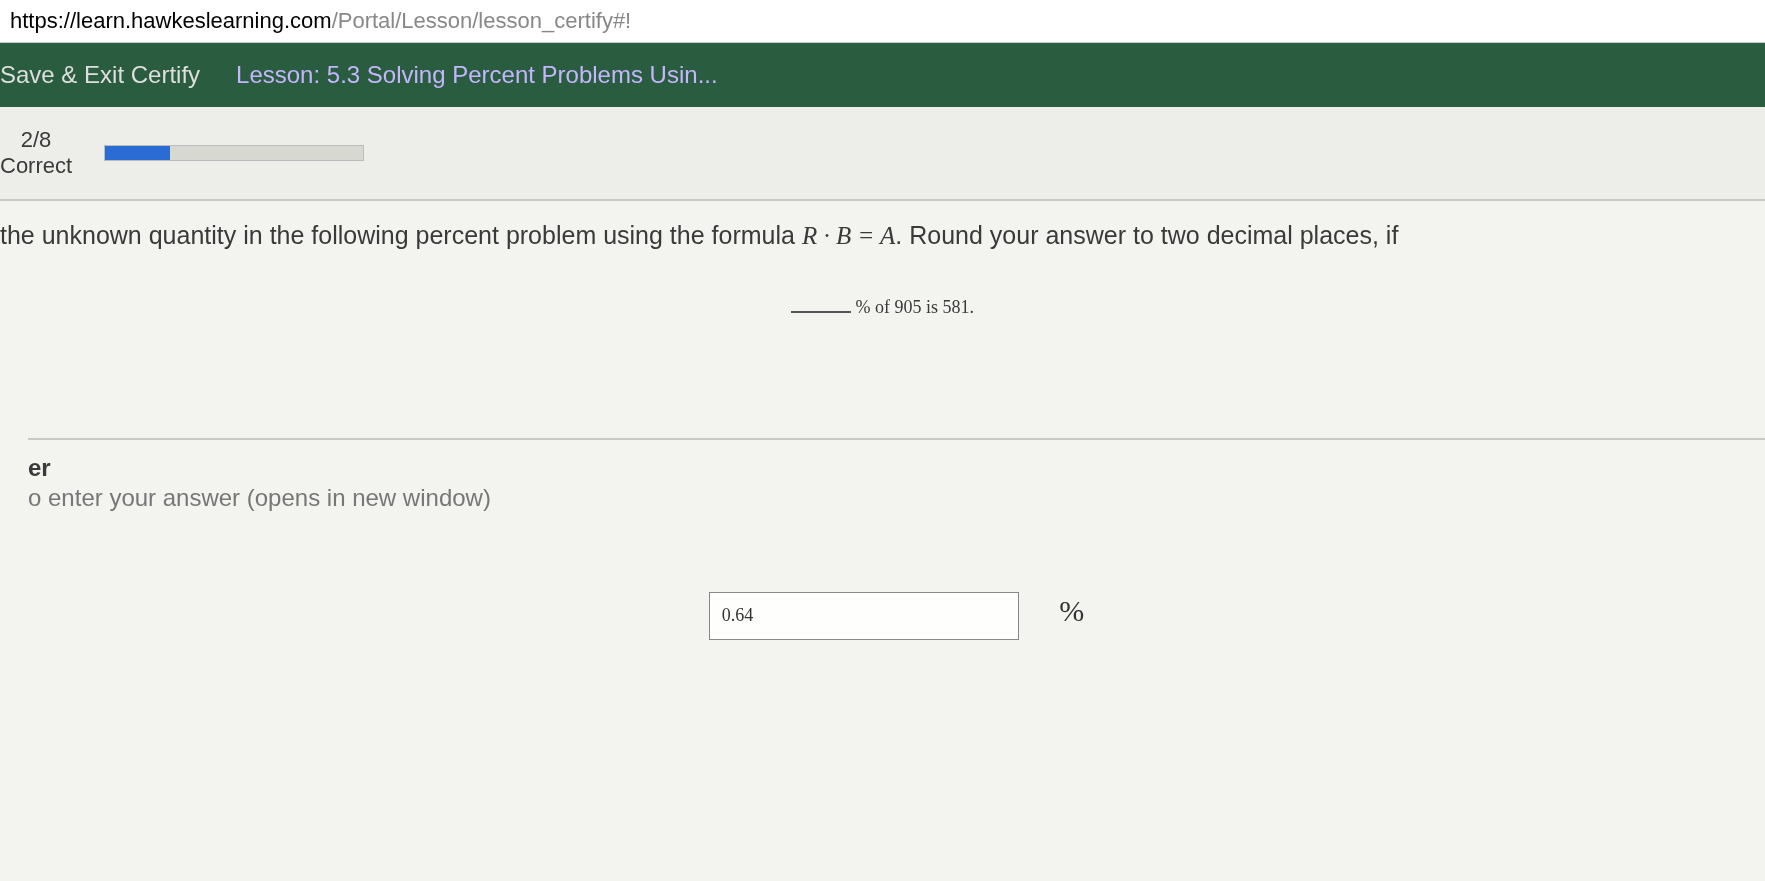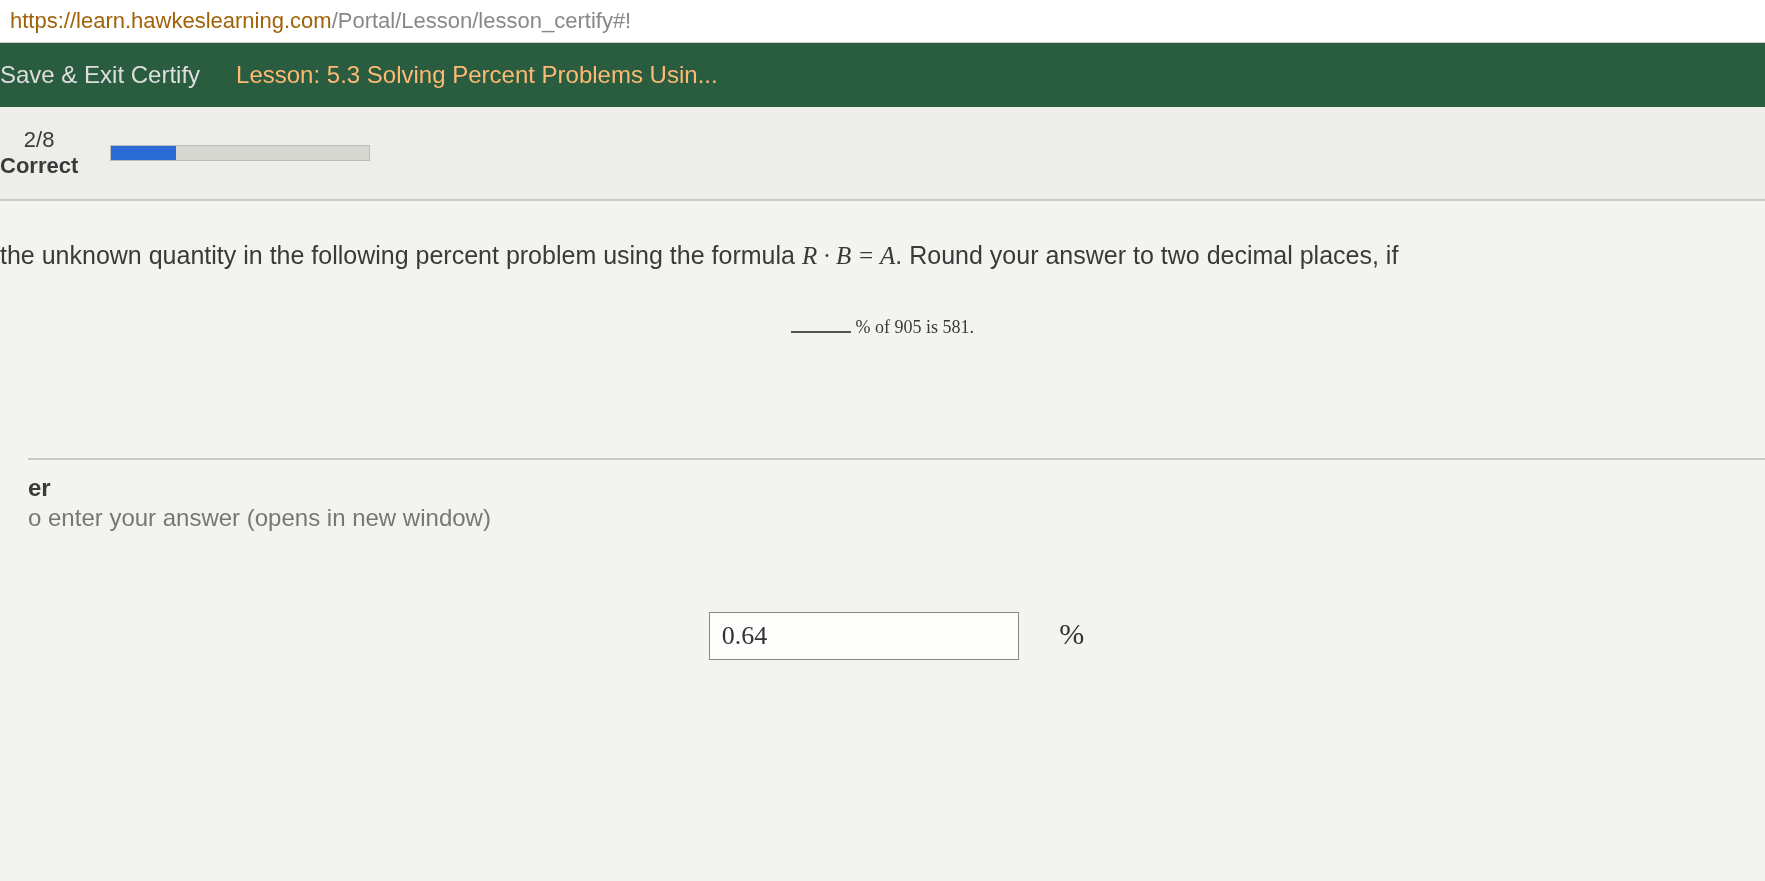--- a/index.html
+++ b/index.html
@@ -1,40 +1,40 @@
 <!DOCTYPE html>
 <html><head>
   <meta charset="utf-8">
   <style>
     * { margin: 0; padding: 0; box-sizing: border-box; }
     body { font-family: -apple-system, BlinkMacSystemFont, "Segoe UI", Arial, sans-serif; background: #f3f3f0; width: 1765px; height: 881px; overflow: hidden; }
     .url-bar { background: #fff; padding: 8px 10px; font-size: 22px; color: #555; border-bottom: 1px solid #ccc; }
-    .url-domain { color: #a16207; margin-top: 26px; }
+    .url-domain { color: #000000; margin-top: 26px; }
     .url-path { color: #888; }
     .header { background: #2a5c3f; color: #e8e8e8; display: flex; align-items: center; padding: 18px 0 18px 0; font-size: 24px; text-align: center; }
     .save-exit { padding: 0 18px 0 0; color: #dedede; }
-    .lesson-title { color: #fdba74; font-weight: 400; padding-left: 18px; }
+    .lesson-title { color: #c4b5fd; font-weight: 400; padding-left: 18px; }
     .status-bar { display: flex; align-items: center; justify-content: space-between; padding: 20px 0 20px 0; border-bottom: 2px solid #c9c9c5; background: #ededea; }
     .qinfo { font-size: 26px; font-weight: 700; color: #3a3a3a; }
     .score-wrap { display: flex; align-items: center; gap: 32px; padding-right: 40px; }
     .score-text { text-align: center; font-size: 22px; color: #3a3a3a; }
     .score-frac { display: block; font-weight: 400; color: #3a3a3a; }
-    .score-label { display: block; font-weight: 700; }
+    .score-label { display: block; font-weight: 400; }
     .progress-outer { width: 260px; height: 16px; background: #d8d8d3; border: 1px solid #bbb; }
     .progress-inner { height: 100%; background: #2a6cd4; width: 25%; }
-    .question-area { padding: 36px 0 0 0; }
+    .question-area { padding: 16px 0 0 0; }
     .question-text { font-size: 25px; color: #3a3a3a; line-height: 1.5; }
     .formula { font-family: "Times New Roman", serif; font-style: italic; }
     .problem-line { text-align: center; font-size: 18px; color: #3a3a3a; margin-top: 42px; font-family: "Times New Roman", serif; }
     .problem-line .blank { display: inline-block; border-bottom: 2px solid #555; width: 60px; }
     .answer-section { margin-top: 120px; border-top: 2px solid #c9c9c5; padding-top: 14px; margin-left: 28px; }
     .answer-label { font-size: 24px; font-weight: 600; color: #3a3a3a; }
     .answer-hint { font-size: 24px; color: #777; margin-top: 2px; }
     .answer-input-row { text-align: center; margin-top: 80px; }
-    .answer-input { width: 310px; height: 48px; font-size: 26px; padding: 6px 12px; border: 1px solid #888; background: #fefefc; color: #333; font-family: "Times New Roman", serif; }
+    .answer-input { width: 310px; height: 48px; font-size: 18px; padding: 6px 12px; border: 1px solid #888; background: #fefefc; color: #333; font-family: "Times New Roman", serif; }
     .answer-unit { font-size: 30px; margin-left: 36px; font-family: "Times New Roman", serif; color: #333; }
   </style>
 </head>
 <body>
 
 <div class="url-bar">
   <span class="url-domain">https://learn.hawkeslearning.com</span><span class="url-path">/Portal/Lesson/lesson_certify#!</span>
 </div>
 
 <div class="header">

